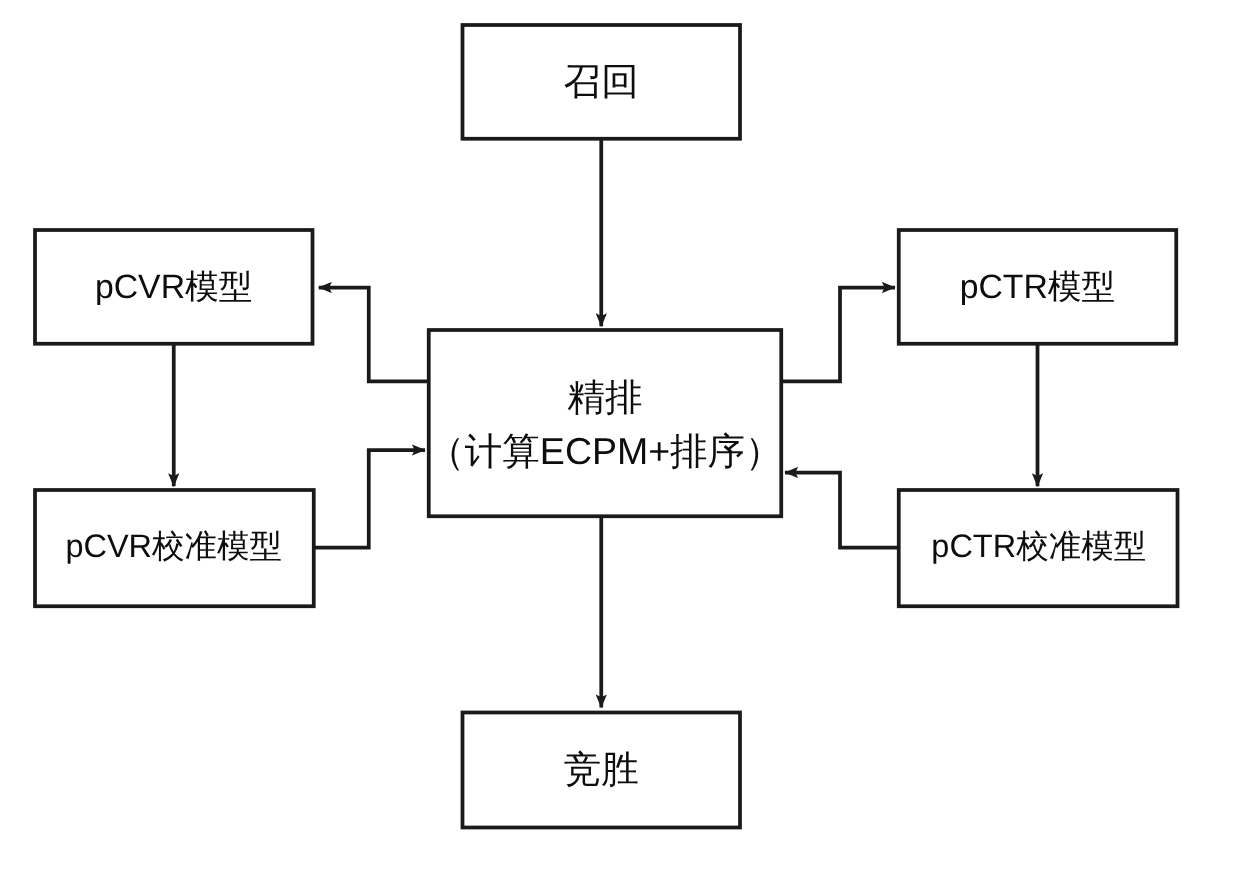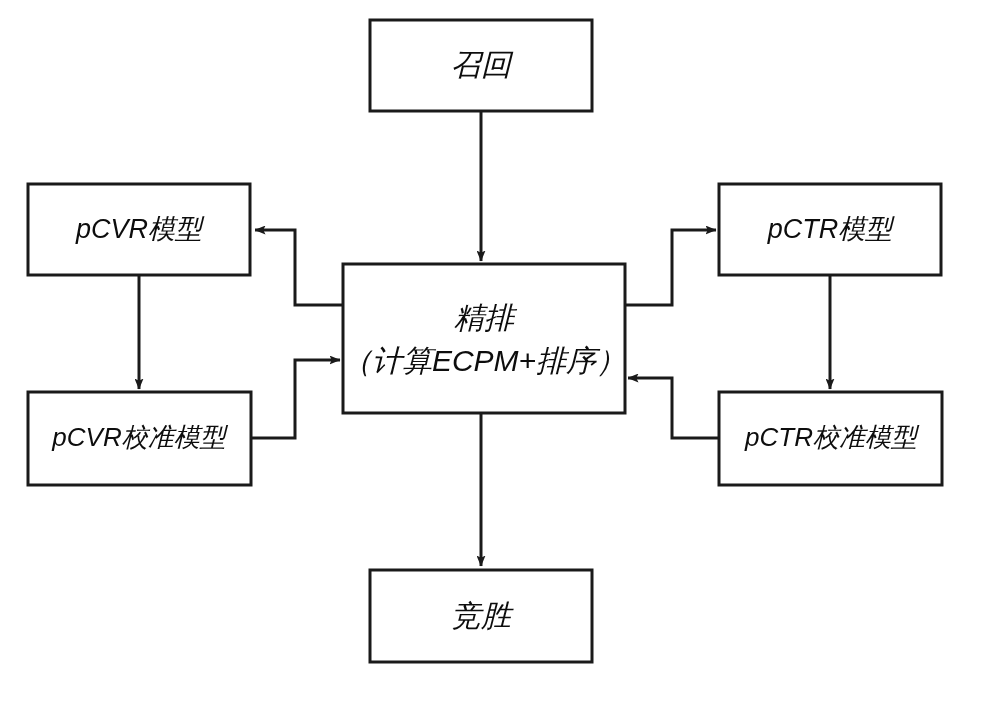--- a/index.html
+++ b/index.html
@@ -10,21 +10,20 @@
   body {
     width: 992px;
     height: 702px;
     font-family: "Liberation Sans", "DejaVu Sans", sans-serif;
     overflow: hidden;
   }
   #diagram-root {
     position: relative;
     width: 992px;
     height: 702px;
-    font-style: italic;
   }
   svg#flow-svg {
     display: block;
     width: 992px;
     height: 702px;
   }
   .node-box {
     fill: #ffffff;
     stroke: #1a1a1a;
     stroke-width: 3;

